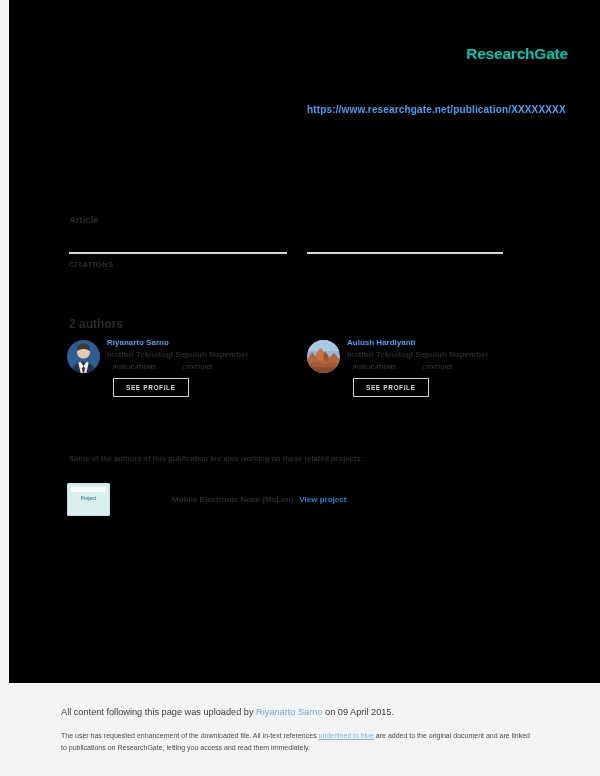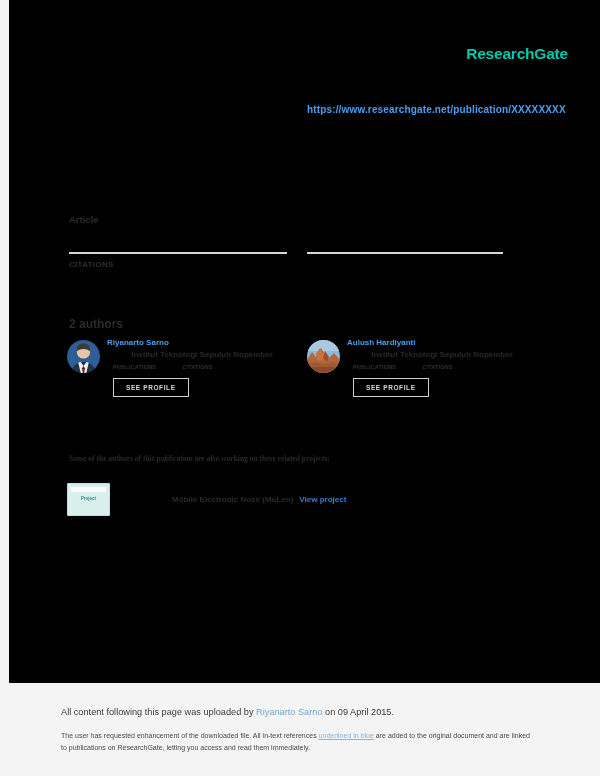--- a/index.html
+++ b/index.html
@@ -128,21 +128,20 @@
     white-space: nowrap;
   }
 
   .author-affil {
     margin-top: 3px;
     font-size: 8px;
     font-weight: bold;
     color: #2a2a2a;
     filter: blur(0.45px);
     white-space: nowrap;
-    text-align: center;
   }
 
   .author-stats {
     margin-top: 5px;
     display: flex;
     gap: 26px;
     padding-left: 6px;
   }
   .author-stat {
     font-size: 5.5px;
@@ -167,21 +166,20 @@
   }
 
   .projects-heading {
     position: absolute;
     left: 60px;
     top: 454px;
     font-size: 7.5px;
     font-weight: bold;
     color: #2a2a2a;
     filter: blur(0.45px);
-    font-family: Liberation Serif, serif;
   }
 
   .project-row {
     position: absolute;
     left: 58px;
     top: 483px;
     display: flex;
     align-items: center;
     gap: 48px;
   }

